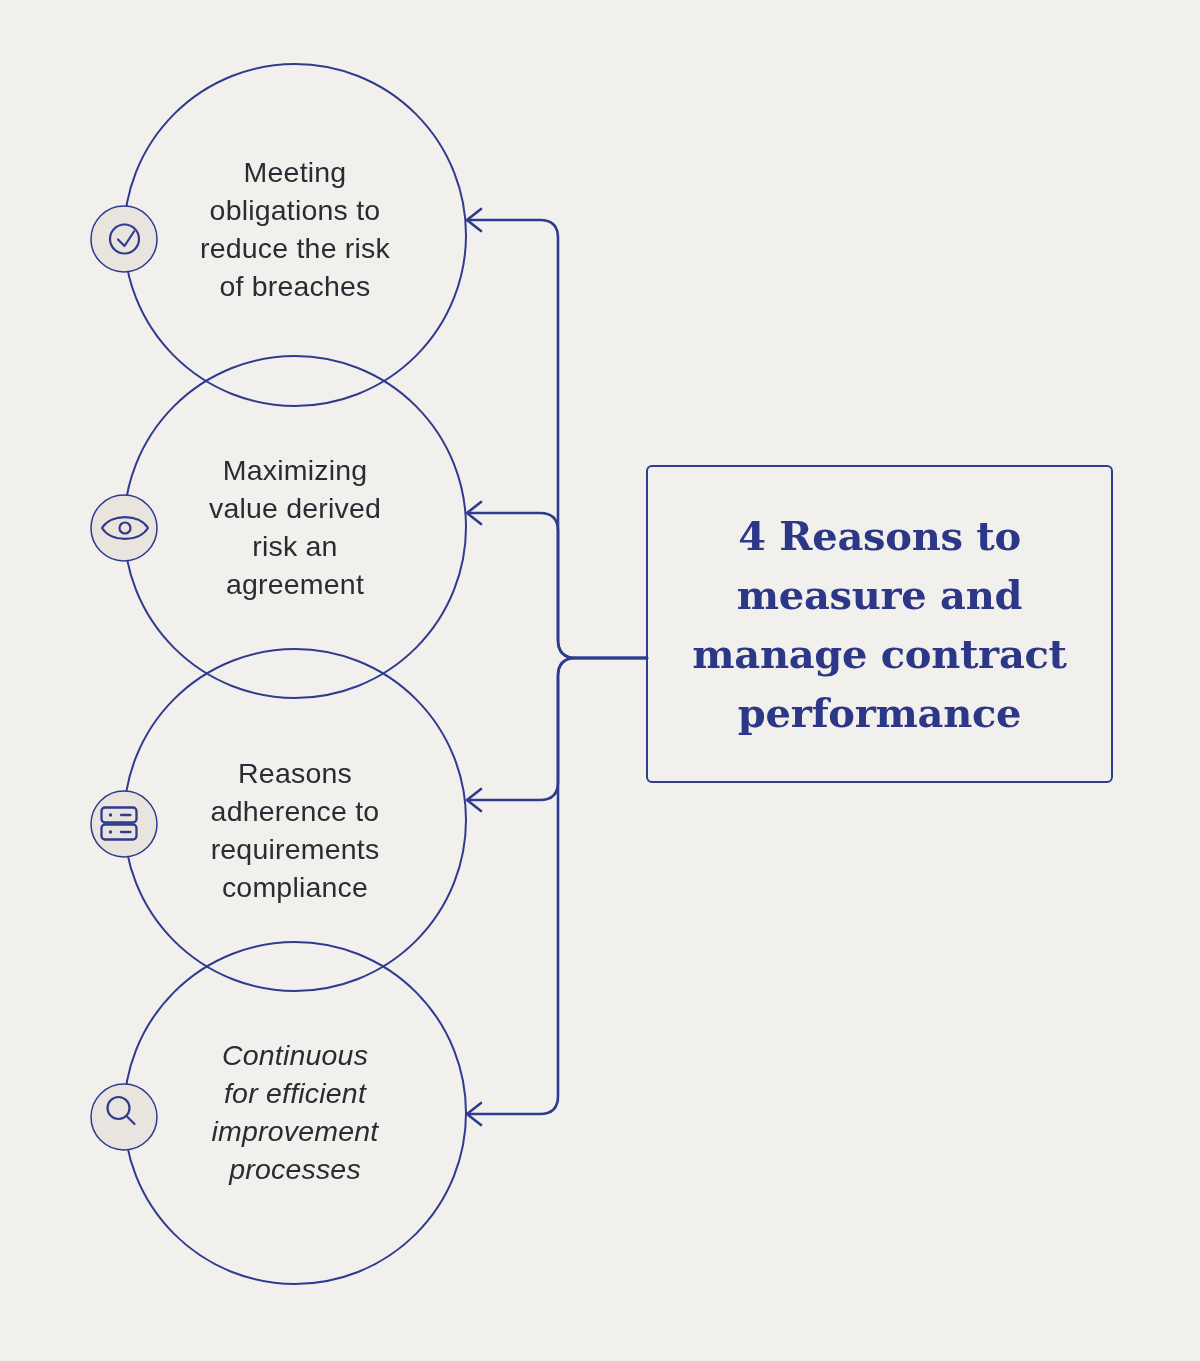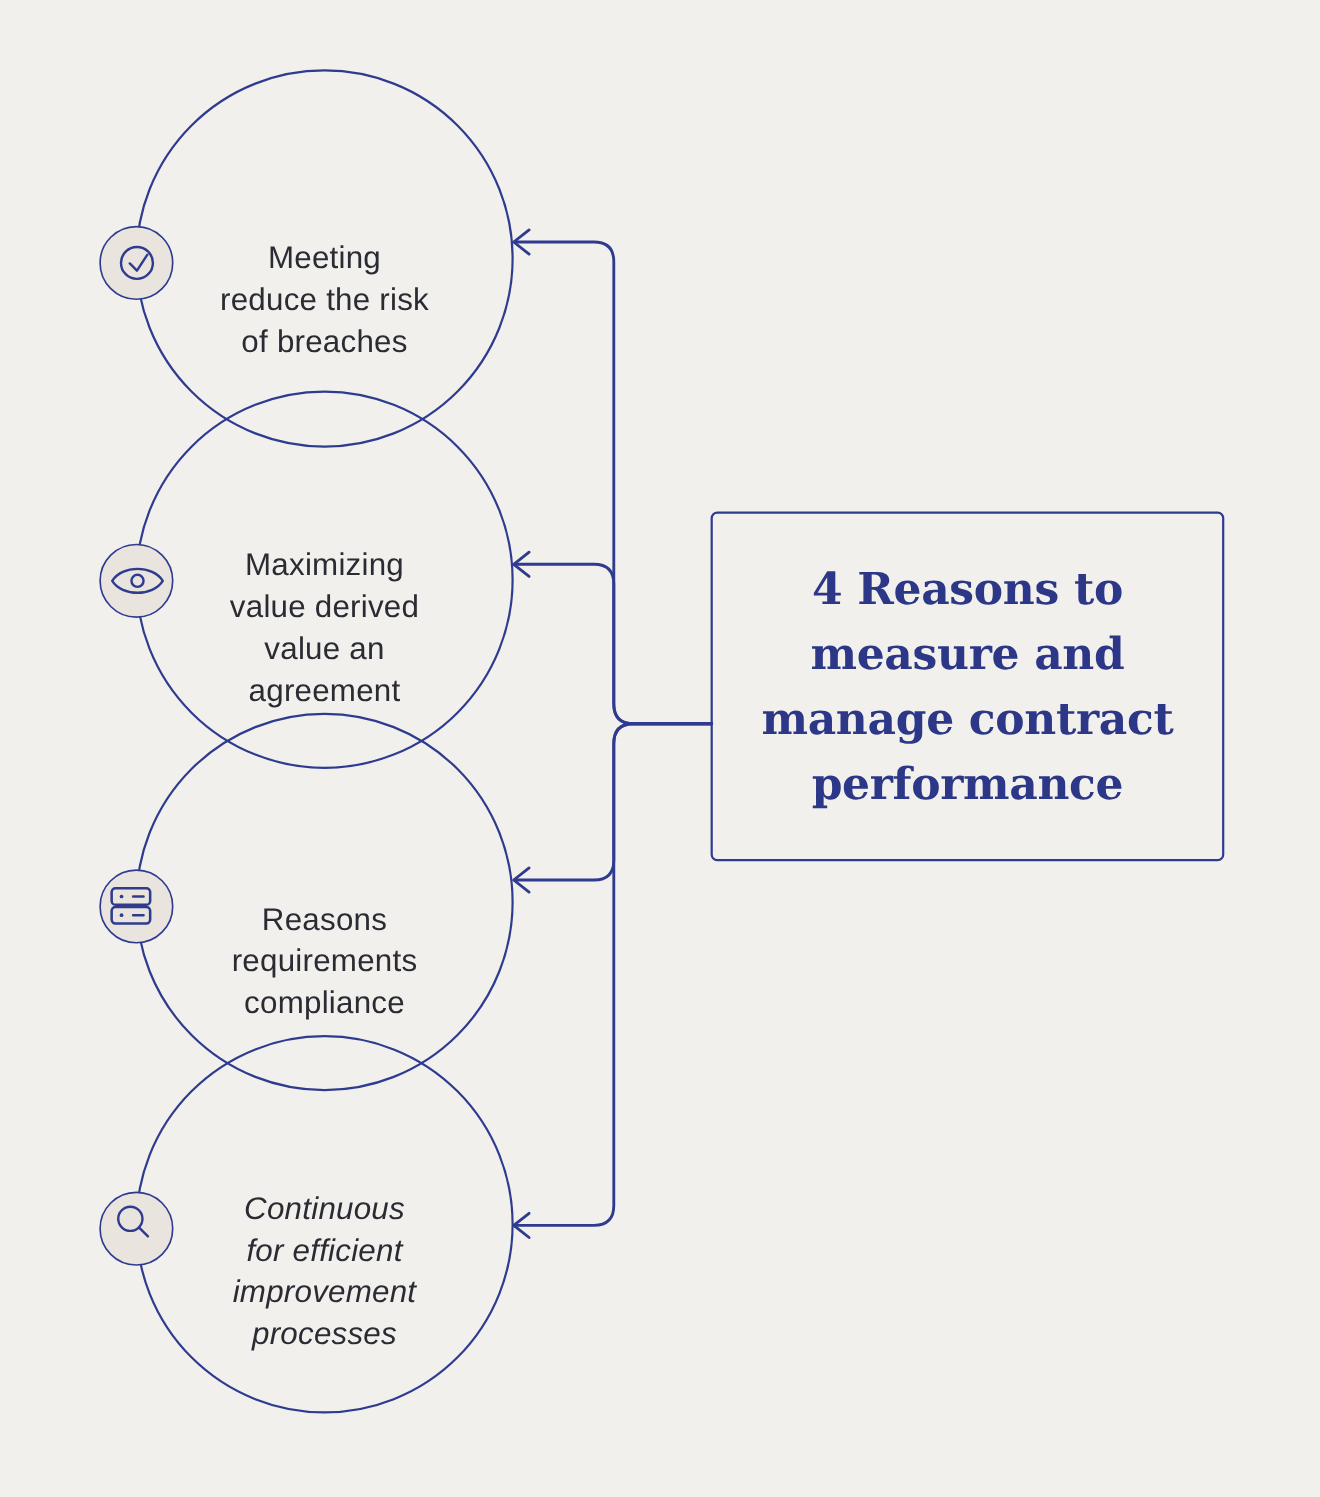--- a/index.html
+++ b/index.html
@@ -26,21 +26,20 @@
   .circle-label {
     position: absolute;
     left: 295px;
     width: 320px;
     transform: translate(-50%, -50%);
     text-align: center;
     font-size: 28.5px;
     line-height: 38px;
     color: #2b2b33;
     letter-spacing: 0.2px;
-    margin-top: 44px;
   }
   .circle-label div { white-space: nowrap; }
   .label-1 { top: 229px; }
   .label-2 { top: 527px; }
   .label-3 { top: 830px; }
   .label-4 { top: 1112px; font-style: italic; }
   .title-box {
     position: absolute;
     left: 646px;
     top: 465px;
@@ -117,33 +116,35 @@
         <circle cx="124" cy="1117" r="33" fill="#e9e4de" stroke="#2e3b8f" stroke-width="1.5"></circle>
         <circle cx="118.5" cy="1108" r="11" fill="none" stroke="#2e3b8f" stroke-width="2.2"></circle>
         <path d="M 126.5 1116 L 134.5 1124" fill="none" stroke="#2e3b8f" stroke-width="2.2" stroke-linecap="round"></path>
       </g>
 
     </g>
   </svg>
 
   <div class="circle-label label-1">
     <div>Meeting</div>
+    <div>obligations to</div>
     <div>reduce the risk</div>
     <div>of breaches</div>
   </div>
 
   <div class="circle-label label-2">
     <div>Maximizing</div>
     <div>value derived</div>
-    <div>value an</div>
+    <div>risk an</div>
     <div>agreement</div>
   </div>
 
   <div class="circle-label label-3">
     <div>Reasons</div>
+    <div>adherence to</div>
     <div>requirements</div>
     <div>compliance</div>
   </div>
 
   <div class="circle-label label-4">
     <div>Continuous</div>
     <div>for efficient</div>
     <div>improvement</div>
     <div>processes</div>
   </div>

